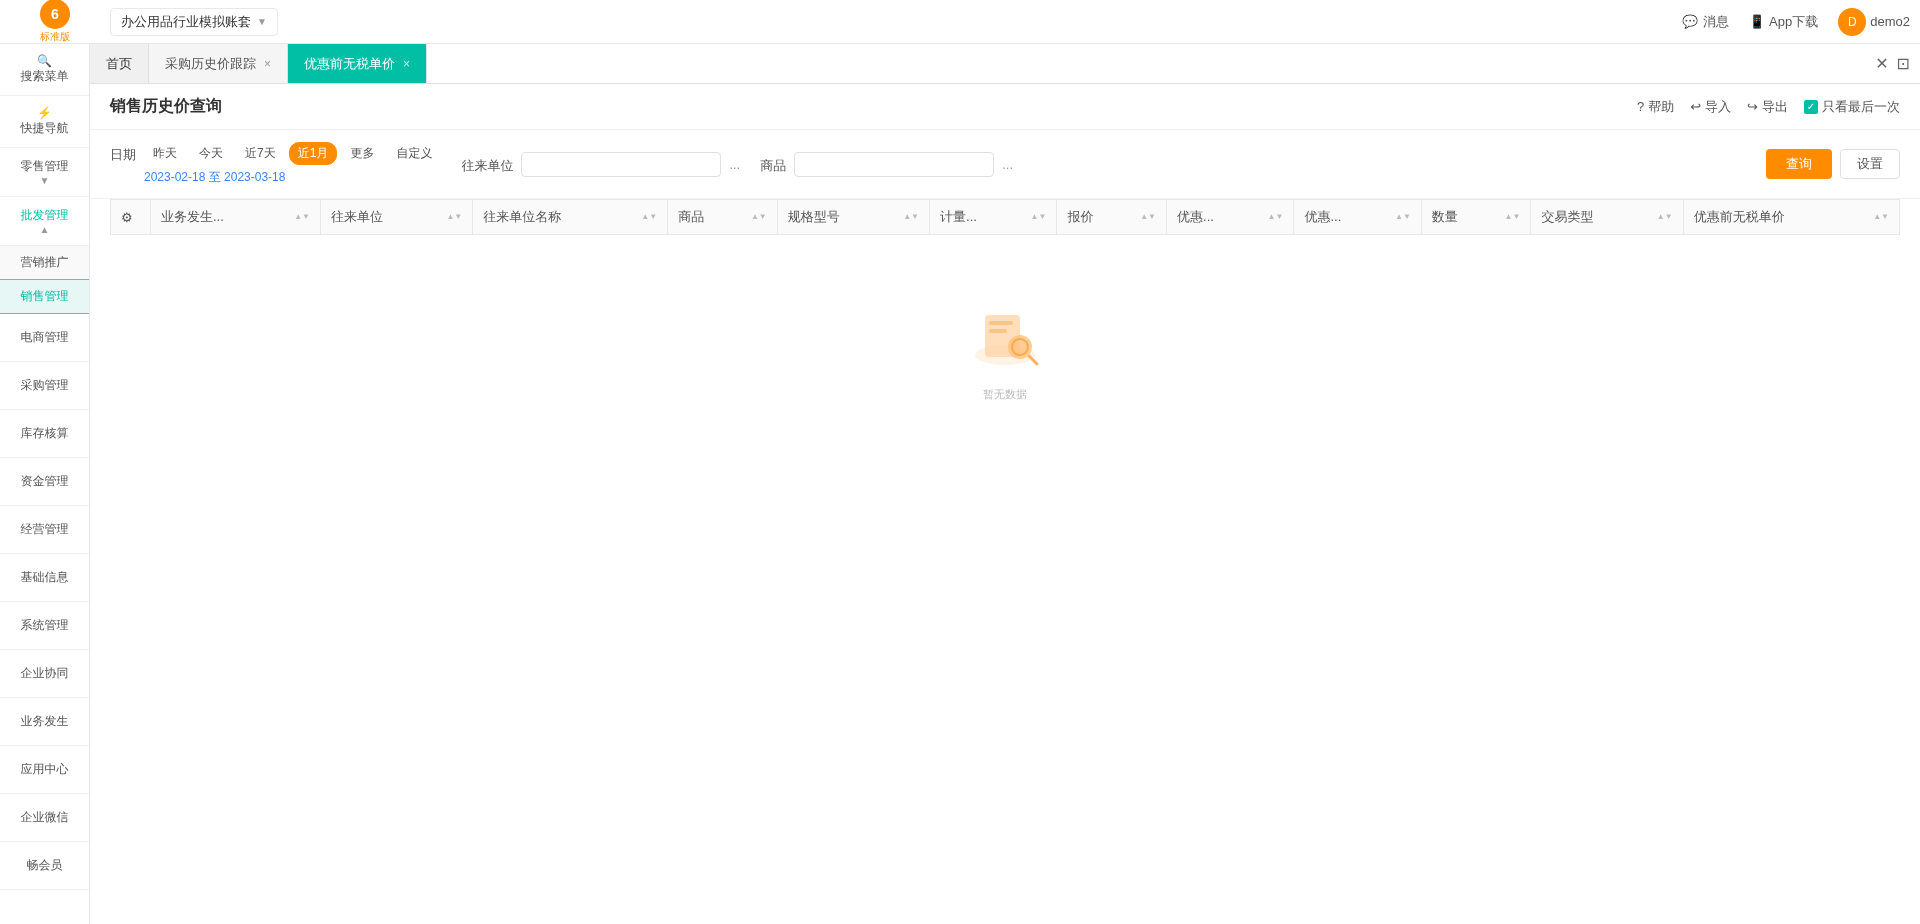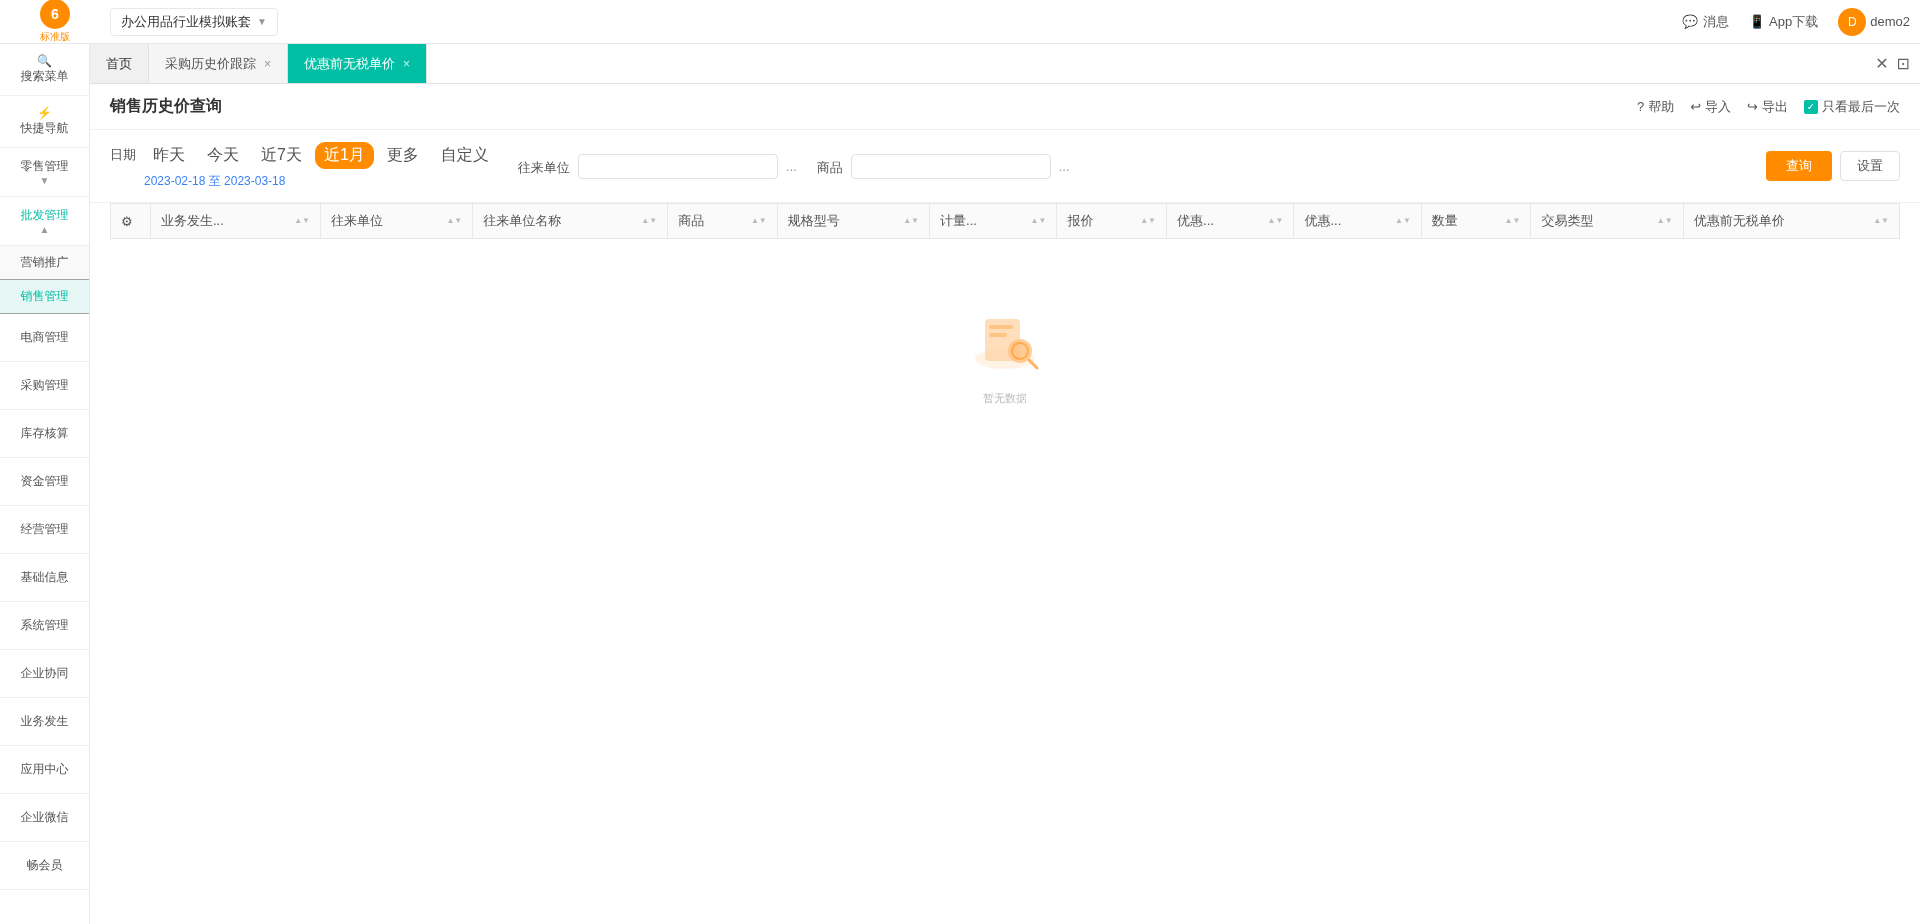--- a/index.html
+++ b/index.html
@@ -260,21 +260,21 @@
     }
     .date-buttons {
       display: flex;
       gap: 4px;
       align-items: center;
     }
     .date-btn {
       padding: 2px 8px;
       border-radius: 10px;
       cursor: pointer;
-      font-size: 16px;
+      font-size: 12px;
       color: #555;
       border: 1px solid transparent;
     }
     .date-btn.active {
       background: #ff8c00;
       color: white;
       border-color: #ff8c00;
     }
     .date-range-text {
       font-size: 12px;

